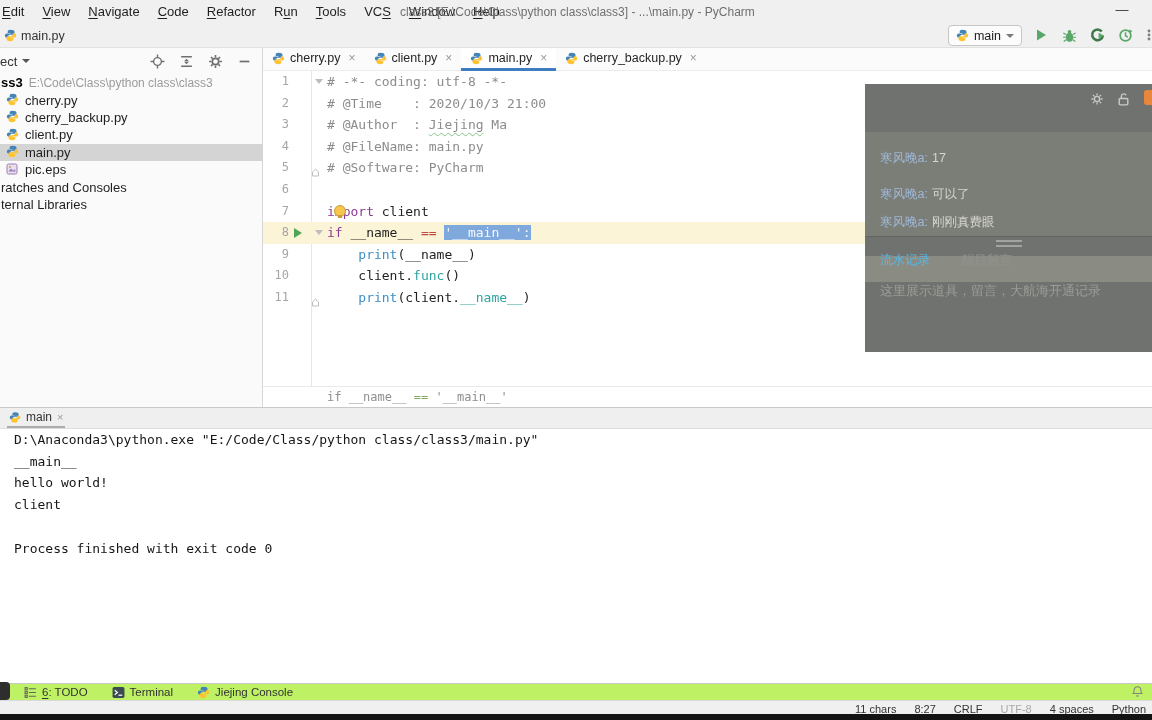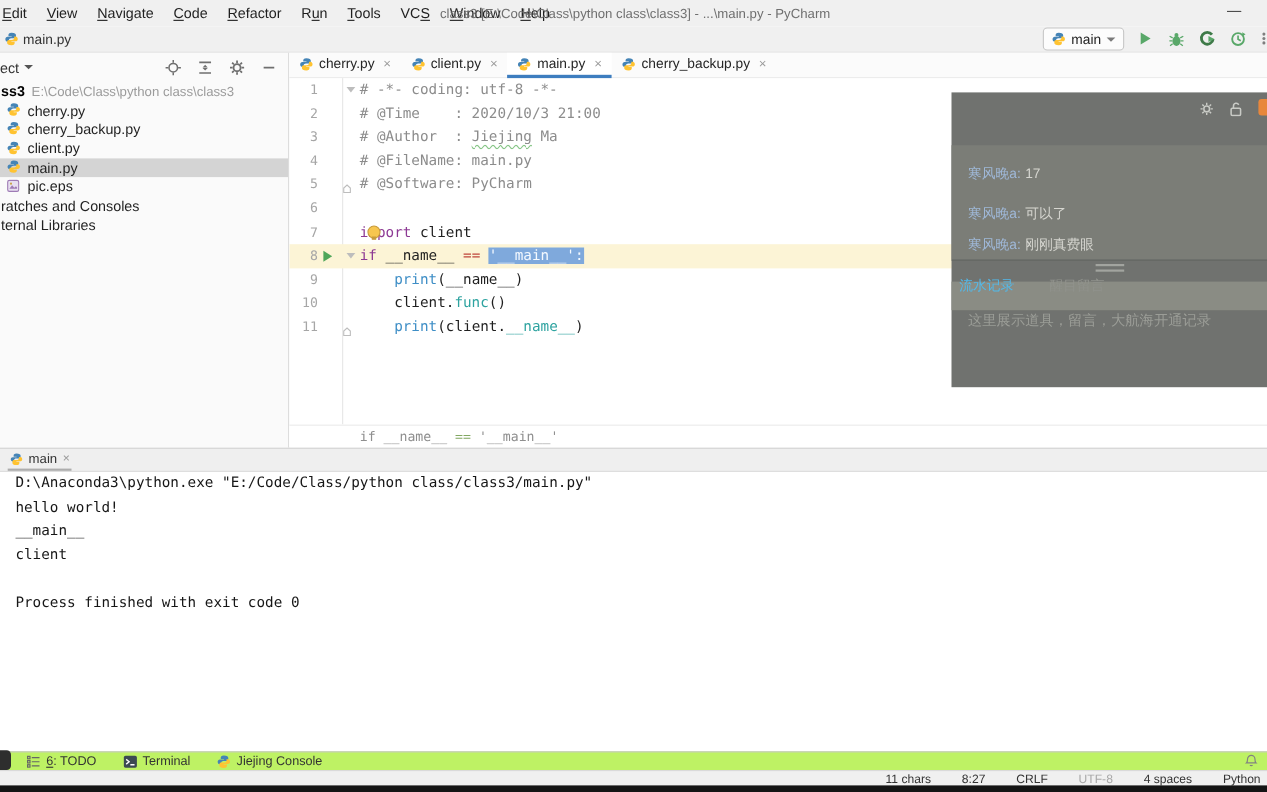--- a/index.html
+++ b/index.html
@@ -70,38 +70,38 @@
   .ovl-stats{position:absolute;left:15px;top:26px;right:0;height:16px;display:flex;align-items:center;gap:16px;font-size:12px;color:#DDDED9;white-space:nowrap;}
   .ovl-stat{display:flex;align-items:center;gap:5px;}
   .dot{width:8px;height:8px;border-radius:50%;background:#3FBE6B;box-shadow:0 0 0 2px rgba(120,200,150,.25);}
   .ovl-chat{position:absolute;left:0;top:48px;right:0;height:104px;background:#7B7D77;}
   .msg{position:absolute;left:15px;height:20px;line-height:20px;font-size:12.5px;white-space:nowrap;}
   .msg .u{color:#9FB8D8;} .msg .t{color:#D6D6D0;margin-left:4px;}
   .msg-hl{position:absolute;left:0;right:0;top:124px;height:26px;background:#8A8C84;}
   .ovl-div{position:absolute;left:0;right:0;top:152px;height:1px;background:#636561;}
   .handle{position:absolute;top:156px;left:50%;transform:translateX(-50%);width:26px;}
   .handle i{display:block;height:2px;background:#A2A49F;margin-bottom:3px;}
-  .ovl-tabs{position:absolute;left:7px;top:168px;display:flex;gap:32px;font-size:12.5px;}
+  .ovl-tabs{position:absolute;left:15px;top:168px;display:flex;gap:32px;font-size:12.5px;}
   .ovl-tab{color:#90928C;} .ovl-tab.active{color:#53B9E9;}
   .ovl-placeholder{position:absolute;left:15px;top:198px;font-size:13px;color:#9B9D97;}
   
   .runpanel{position:absolute;left:0;top:407px;right:0;height:276px;background:#fff;border-top:1px solid #C9C9C9;box-sizing:border-box;}
   .rp-tabs{height:21px;background:#EFEFEF;display:flex;align-items:center;border-bottom:1px solid #DCDCDC;box-sizing:border-box;}
   .rp-tab{display:flex;align-items:center;gap:5px;margin-left:7px;height:20px;border-bottom:2px solid #ADADAD;padding:0 2px;box-sizing:border-box;}
   .rp-tab .lbl{font-size:12px;color:#333;}
   .rp-tab .x{color:#9A9A9A;font-size:11px;}
   .console{position:absolute;left:0;top:21px;right:0;bottom:0;padding-left:14px;}
   .conline{white-space:pre;font:13px/21.7px "DejaVu Sans Mono",monospace;color:#161616;}
   
   .btoolbar{position:absolute;left:0;top:683px;right:0;height:17px;background:#bef264;border-top:1px solid #C8C8C8;display:flex;align-items:center;box-sizing:border-box;}
   .btool{display:flex;align-items:center;gap:5px;margin-left:24px;font-size:11.5px;color:#333;}
   .btool u{text-underline-offset:2px;}
   .btool span.ic{display:flex;}
   .bell{position:absolute;right:8px;top:1px;display:flex;}
-  .statusbar{position:absolute;left:0;top:700px;right:0;height:16px;background:#F0F0F0;border-top:1px solid #DADADA;display:flex;align-items:center;justify-content:flex-end;gap:28px;padding-right:6px;box-sizing:border-box;font-size:11px;color:#333;}
+  .statusbar{position:absolute;left:0;top:700px;right:0;height:16px;background:#F0F0F0;border-top:1px solid #DADADA;display:flex;align-items:center;justify-content:flex-end;gap:18px;padding-right:6px;box-sizing:border-box;font-size:11px;color:#333;}
   .statusbar .muted{color:#A8A8A8;}
   .taskbar{position:absolute;left:0;top:714px;right:0;height:6px;background:#141414;z-index:70;}
   .blackpill{position:absolute;left:-5px;top:682px;width:15px;height:18px;background:#2E2E2E;border-radius:0 4px 4px 0;z-index:60;}
 </style>
 </head>
 <body>
 
 <div id="app">
 
   <div class="titlebar">
@@ -428,22 +428,22 @@
               <path fill="#4584B6" d="M6 .8C3.9.8 3.4 1.7 3.4 2.7v1h2.7v.4H2.6c-1 0-1.8.8-1.8 2s.8 2 1.8 2h1.2V6.9c0-1 .9-1.6 1.9-1.6h2.6c.8 0 1.4-.6 1.4-1.4V2.7C9.7 1.7 8.7.8 6 .8z"></path>
               <path fill="#FFC331" d="M6 11.2c2.1 0 2.6-.9 2.6-1.9v-1H5.9v-.4h3.5c1 0 1.8-.8 1.8-2s-.8-2-1.8-2H8.2v1.2c0 1-.9 1.6-1.9 1.6H3.7c-.8 0-1.4.6-1.4 1.4v1.2c0 1 1 1.9 3.7 1.9z"></path>
             </svg>
           </span>
         <span class="lbl">main</span>
         <span class="x">×</span>
       </div>
     </div>
     <div class="console" id="console">
         <div class="conline">D:\Anaconda3\python.exe "E:/Code/Class/python class/class3/main.py"</div>
+        <div class="conline">__main__</div>
         <div class="conline">hello world!</div>
-        <div class="conline">__main__</div>
         <div class="conline">client</div>
         <div class="conline">&nbsp;</div>
         <div class="conline">Process finished with exit code 0</div>
       </div>
   </div>
 
   <div class="btoolbar" id="bottombar">
     <span class="btool">
         <span class="ic">
           <svg width="13" height="13" viewBox="0 0 12 12">

